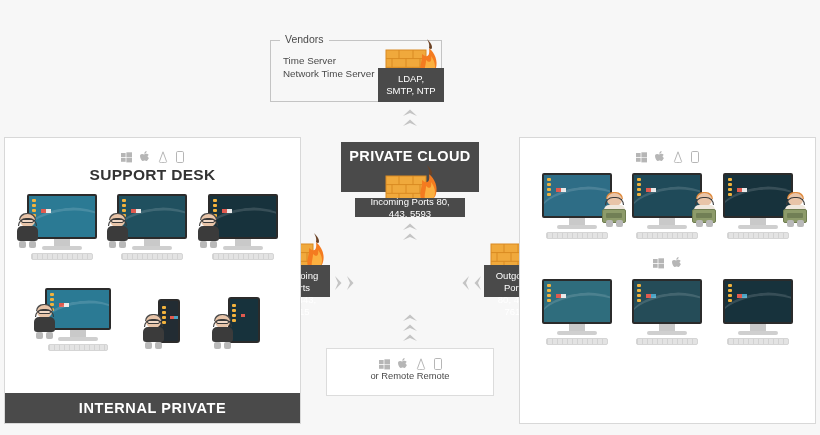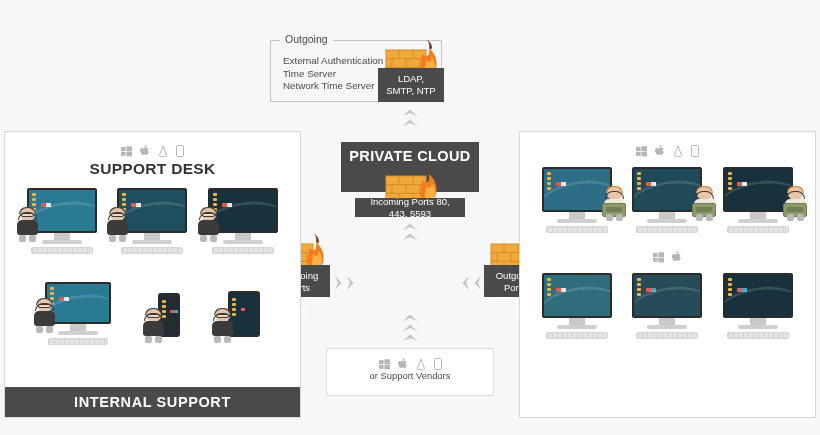--- a/index.html
+++ b/index.html
@@ -12,21 +12,21 @@
     color:#3a3a3a;
   }
   #stage{position:relative;width:820px;height:435px;}
 
   
   .abs{position:absolute;}
   .center{display:flex;align-items:center;justify-content:center;text-align:center;}
 
   
   .net-panel{
-    position:absolute;top:131px;height:287px;
+    position:absolute;top:137px;height:287px;
     background:#ffffff;border:1px solid #d8d8d8;
     box-sizing:border-box;
   }
   #panel-internal{left:4px;width:297px;}
   #panel-remote{left:519px;width:297px;}
   .net-banner{
     position:absolute;left:0;right:0;bottom:0;height:30px;
     background:#4a4a4a;color:#fff;
     font-size:14.5px;font-weight:bold;letter-spacing:.6px;
     display:flex;align-items:center;justify-content:center;
@@ -139,23 +139,22 @@
   }
   #offnet-box .os-row{margin-top:7px;}
   .offnet-txt{font-size:9.4px;line-height:12px;text-align:center;color:#4a4a4a;margin-top:4px;}
 </style>
 </head>
 <body>
 
 <div id="stage">
 
   <div class="abs" id="optional-box">
-    <span id="optional-legend">Outgoing</span>
+    <span id="optional-legend">Vendors</span>
     <div style="padding:14px 0 0 12px;">
-      <div class="opt-line">External Authentication</div>
       <div class="opt-line">Time Server</div>
       <div class="opt-line">Network Time Server</div>
     </div>
   </div>
 
   <div class="abs" style="left:385px;top:38px;">
     <svg width="58" height="42" viewBox="0 0 58 42">
       <g>
         <rect x="1" y="12" width="40" height="26" fill="#f0a93c" stroke="#d98a22" stroke-width="1"></rect>
         <g stroke="#d98a22" stroke-width="1">
@@ -321,21 +320,21 @@
         <svg width="10" height="12" viewBox="0 0 10 12">
             <path d="M5 0.8 L8.6 10.6 C8.9 11.3 7.9 11.6 5 11.6 C2.1 11.6 1.1 11.3 1.4 10.6 Z" fill="none" stroke="#8a8a8a" stroke-width="1"></path>
           </svg>
       </span>
       <span class="osi">
         <svg width="8" height="12" viewBox="0 0 8 12">
             <rect x="0.5" y="0.5" width="7" height="11" rx="1.2" fill="none" stroke="#8a8a8a" stroke-width="1"></rect>
           </svg>
       </span>
     </div>
-    <div class="offnet-txt" style="margin-top:0;">or Support Vendors</div>
+    <div class="offnet-txt" style="margin-top:0;">or Remote Remote</div>
   </div>
 
   <div class="net-panel" id="panel-internal">
     <div class="panel-inner">
 
       <div class="os-row" style="margin-top:11px;">
         <span class="osi">
           <svg width="11" height="11" viewBox="0 0 11 11">
               <g fill="#8a8a8a">
                 <rect x="0" y="1" width="4.6" height="4"></rect>
@@ -524,21 +523,21 @@
             <div class="body"></div>
               <div class="legs">
                 <i class="l"></i>
                 <i class="r"></i>
               </div>
           </div>
         </div>
       </div>
     </div>
 
-    <div class="net-banner">INTERNAL SUPPORT</div>
+    <div class="net-banner">INTERNAL PRIVATE</div>
   </div>
 
   <div class="net-panel" id="panel-remote">
     <div class="panel-inner">
 
       <div class="os-row" style="margin-top:11px;">
         <span class="osi">
           <svg width="11" height="11" viewBox="0 0 11 11">
               <g fill="#8a8a8a">
                 <rect x="0" y="1" width="4.6" height="4"></rect>

